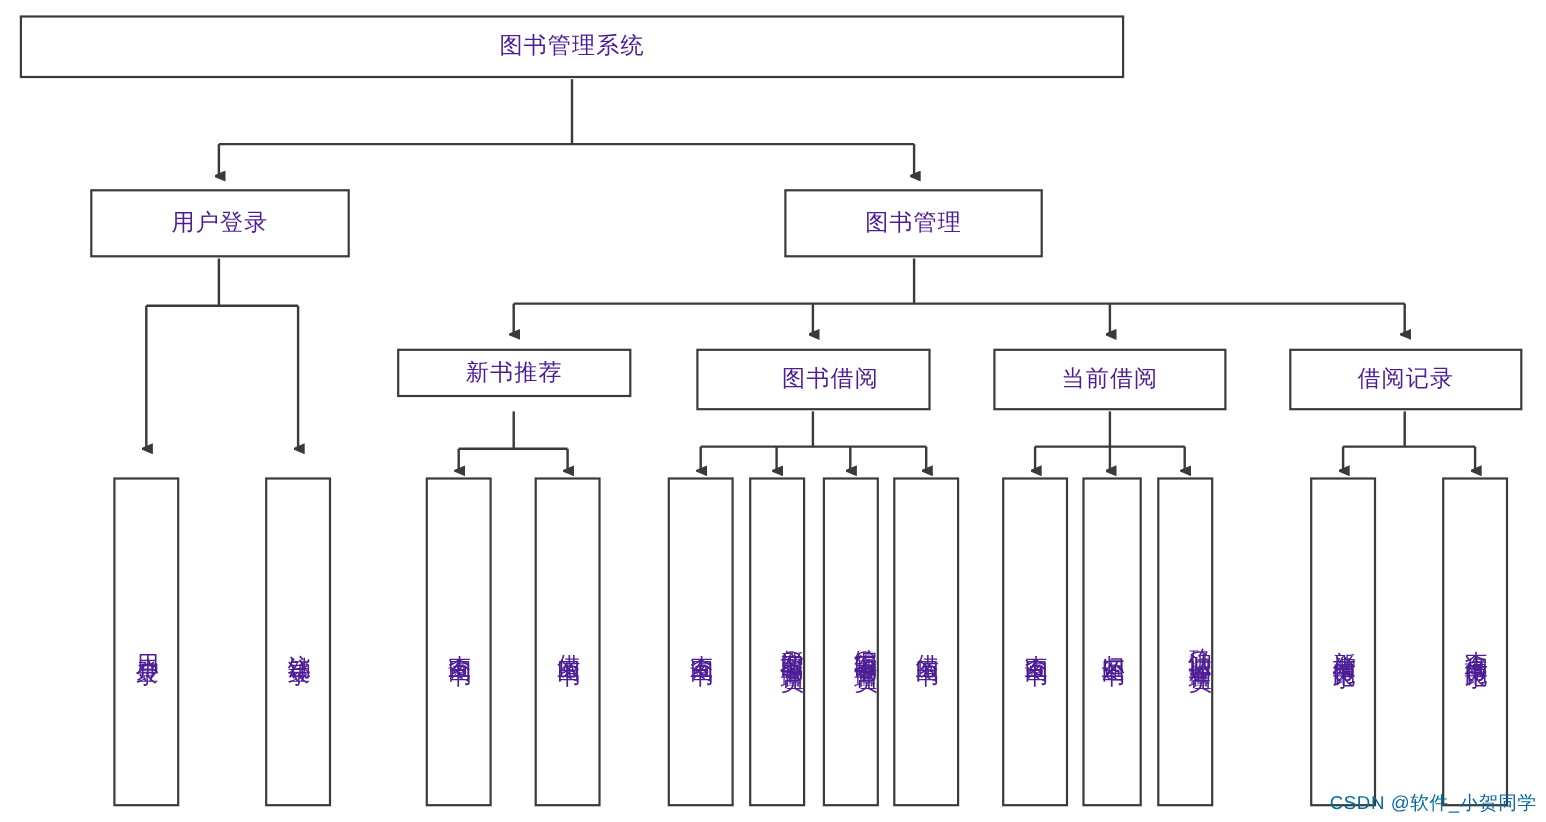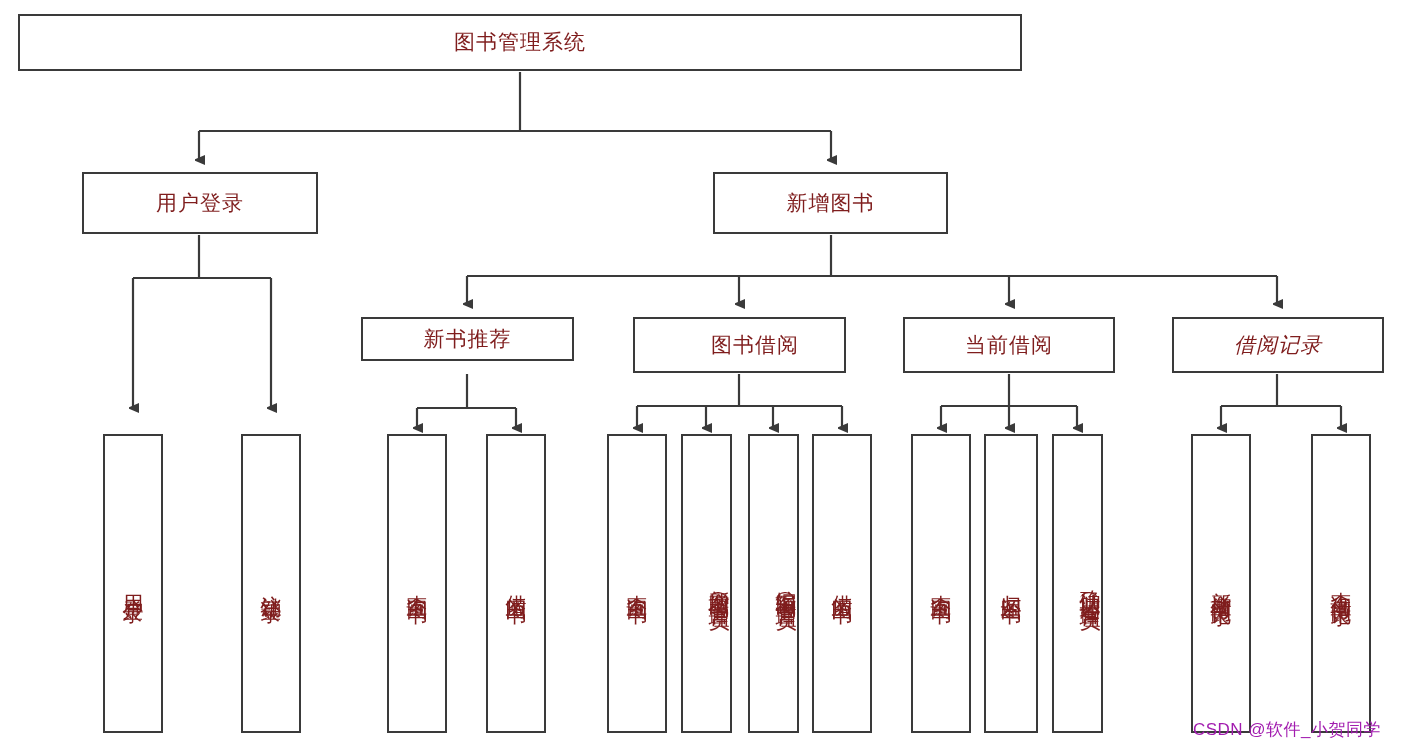--- a/index.html
+++ b/index.html
@@ -26,21 +26,21 @@
     pointer-events: none;
   }
   .node {
     position: absolute;
     box-sizing: border-box;
     border: 2px solid #3a3a3a;
     background: #ffffff;
     display: flex;
     align-items: center;
     justify-content: center;
-    color: #7f1d1d;
+    color: #4c1d95;
     line-height: 1.05;
   }
   .node.horiz {
     font-size: 21px;
     letter-spacing: 1px;
   }
   .node.vert {
     writing-mode: vertical-rl;
     text-orientation: upright;
     font-size: 21px;
@@ -54,24 +54,24 @@
     padding-top: 0;
   }
   .node.vert .vtext {
     writing-mode: vertical-rl;
     text-orientation: upright;
     display: block;
     white-space: nowrap;
   }
   #watermark {
     position: absolute;
-    right: 24px;
+    right: 8px;
     bottom: 6px;
     font-size: 17px;
-    color: #a21caf;
+    color: #0369a1;
     letter-spacing: 0.5px;
     white-space: nowrap;
   }
 </style>
 </head>
 <body>
 
 <div id="canvas">
 
   <svg id="wires" viewBox="0 0 1405 747" xmlns="http://www.w3.org/2000/svg">
@@ -125,33 +125,33 @@
   </svg>
 
   <div class="node horiz" style="left:18px; top:14px; width:1004px; height:57px;">
     <span>图书管理系统</span>
   </div>
 
   <div class="node horiz" style="left:82px; top:172px; width:236px; height:62px;">
     <span>用户登录</span>
   </div>
   <div class="node horiz" style="left:713px; top:172px; width:235px; height:62px;">
-    <span>新增图书</span>
+    <span>图书管理</span>
   </div>
 
   <div class="node horiz" style="left:361px; top:317px; width:213px; height:44px;">
     <span>新书推荐</span>
   </div>
   <div class="node horiz" style="left:633px; top:317px; width:213px; height:56px;padding-left:31px;">
     <span>图书借阅</span>
   </div>
   <div class="node horiz" style="left:903px; top:317px; width:212px; height:56px;">
     <span>当前借阅</span>
   </div>
-  <div class="node horiz" style="left:1172px; top:317px; width:212px; height:56px;font-style:italic;">
+  <div class="node horiz" style="left:1172px; top:317px; width:212px; height:56px;">
     <span>借阅记录</span>
   </div>
 
   <div class="node vert centered" style="left:103px; top:434px; width:60px; height:299px;">
     <span class="vtext">用户登录</span>
   </div>
   <div class="node vert centered" style="left:241px; top:434px; width:60px; height:299px;">
     <span class="vtext">注销登录</span>
   </div>
 

